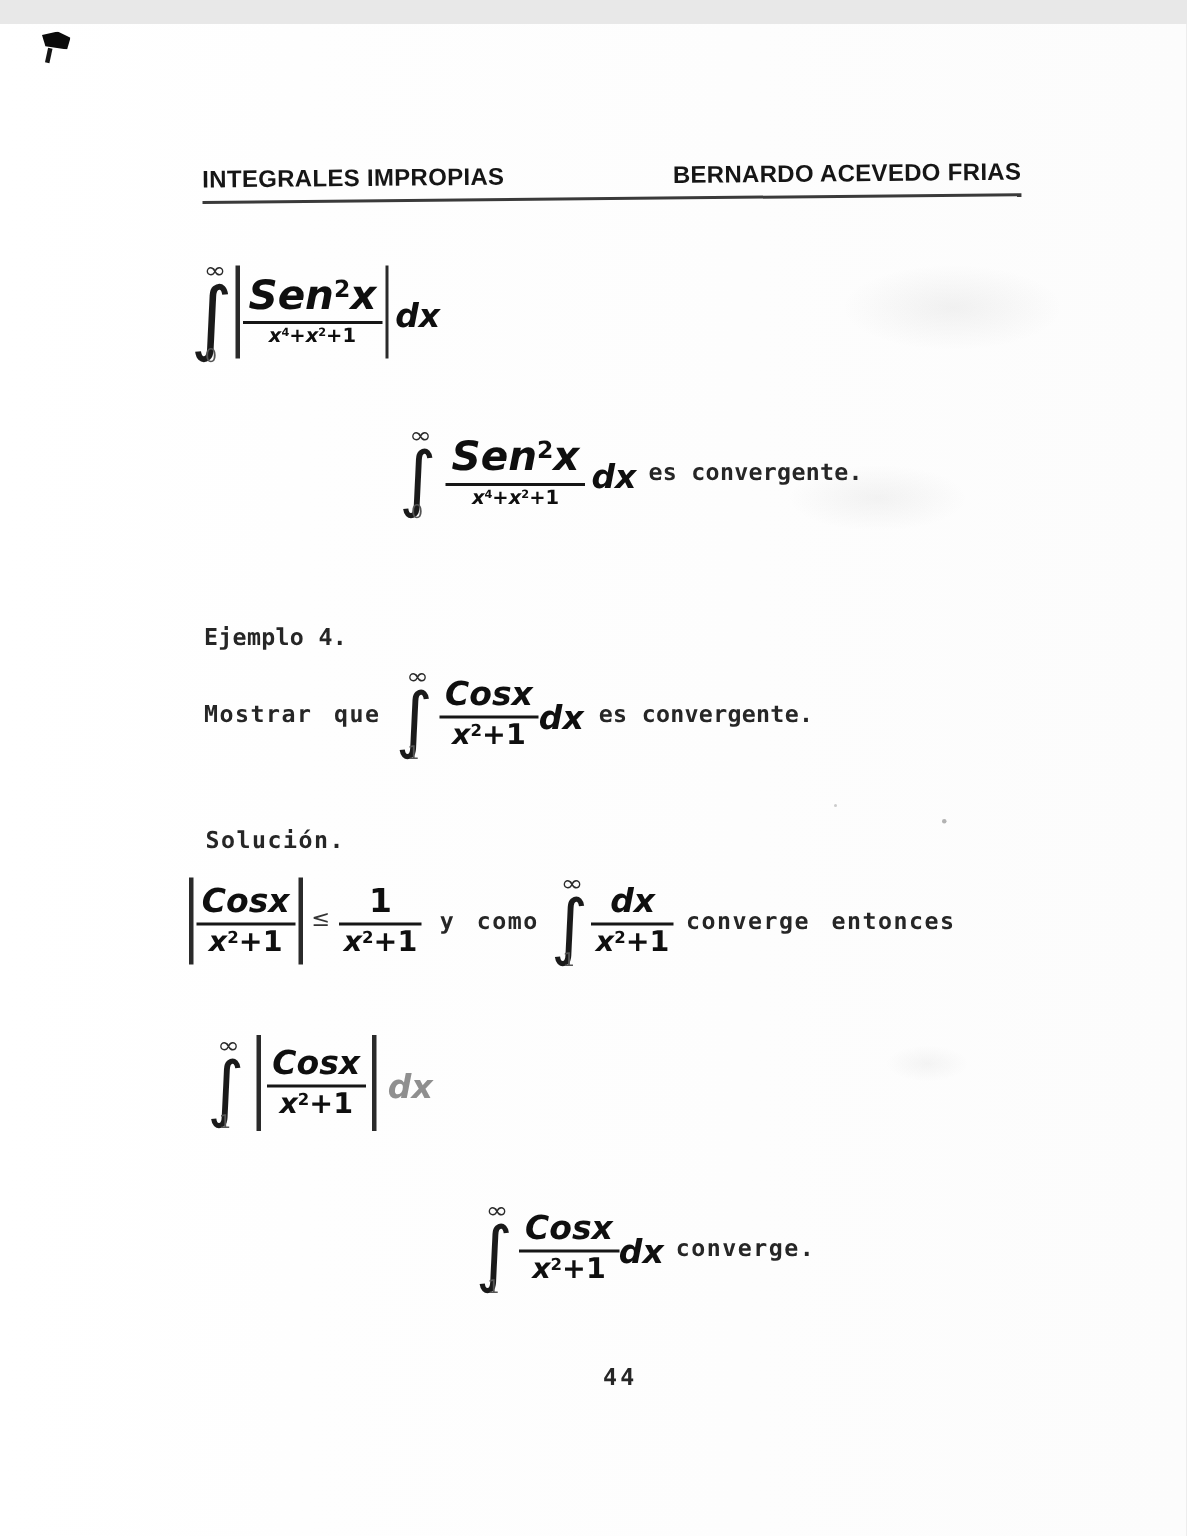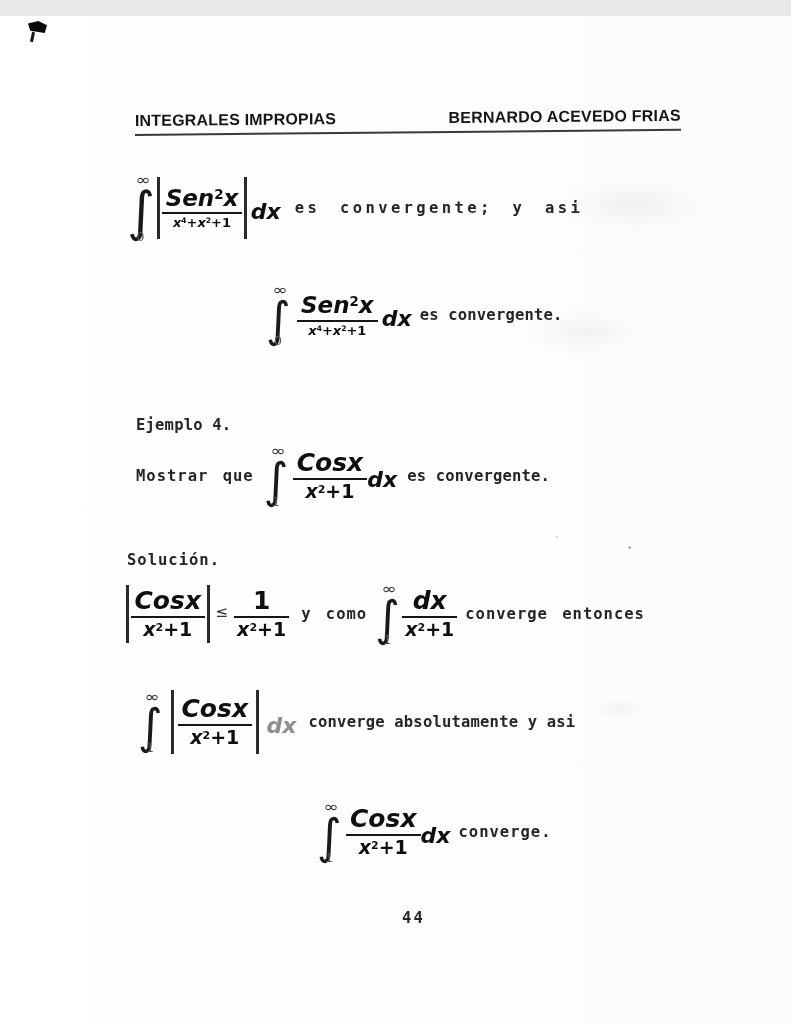--- a/index.html
+++ b/index.html
@@ -27,23 +27,23 @@
   }
   
   .math{font-family:"DejaVu Sans",sans-serif;font-style:italic;font-weight:700;color:#0f0f0f;}
   .math sup{font-size:0.58em;font-style:normal;font-weight:700;vertical-align:0.5em;}
   .r{font-style:normal;}
   .row{position:absolute;display:flex;align-items:center;}
   .frac{display:inline-flex;flex-direction:column;align-items:center;}
   .frac .num{padding:0 4px 2px;line-height:1.05;}
   .frac .fbar{align-self:stretch;height:0;border-top:2.5px solid #161616;}
   .frac .den{padding:2px 3px 0;line-height:1.05;}
-  .frac-lg .num{font-size:23px;}
+  .frac-lg .num{font-size:27px;}
   .frac-lg .den{font-size:13px;}
-  .frac-md .num{font-size:25px;}
+  .frac-md .num{font-size:22px;}
   .frac-md .den{font-size:19px;}
   .dx{font-size:22px;transform:translateY(3px);}
   .dx-gray{color:#8f8f8f;}
   .vbar{width:2.5px;background:#2a2a2a;display:inline-block;}
   .h58{height:58px;}.h62{height:62px;}.h64{height:64px;}
   .intgrp{display:inline-flex;flex-direction:column;align-items:center;line-height:1;}
   .lim{font-family:"DejaVu Sans",sans-serif;font-style:normal;}
   .lim-top{font-size:15px;color:#2b2b2b;transform:scaleX(1.2);margin-bottom:-1px;margin-left:4px;}
   .lim-bot{font-size:12.5px;color:#555;margin-top:-6px;margin-left:-1px;}
   .intsign{font-family:"DejaVu Sans",sans-serif;font-size:48px;line-height:0.92;color:#1a1a1a;}
@@ -60,21 +60,21 @@
   #ghost2{left:520px;top:292px;width:130px;height:48px;background:radial-gradient(ellipse,rgba(100,100,100,0.07),transparent 65%);}
   #ghost3{left:588px;top:680px;width:60px;height:26px;background:radial-gradient(ellipse,rgba(100,100,100,0.06),transparent 65%);}
   .dot{position:absolute;border-radius:50%;}
   #dot1{left:628px;top:530px;width:3px;height:3px;background:rgba(40,40,40,0.35);}
   #dot2{left:556px;top:520px;width:2px;height:2px;background:rgba(60,60,60,0.25);}
   
   #f1{left:127px;top:157px;}
   #f2{left:266px;top:267px;}
   #ejemplo{position:absolute;left:136px;top:400px;}
   #f3{left:136px;top:428px;}
-  #solucion{position:absolute;left:127px;top:535px;}
+  #solucion{position:absolute;left:137px;top:535px;}
   #f4{left:126px;top:566px;}
   #f5{left:138px;top:674px;}
   #f6{left:317px;top:784px;}
   #pageno{position:absolute;left:402px;top:893px;letter-spacing:2.2px;text-align:center;}
 </style>
 </head>
 <body>
 
 <div class="page">
 
@@ -98,21 +98,20 @@
       <span class="lim lim-bot">0</span>
     </span>
     <span class="vbar h62 ml2"></span>
     <span class="frac frac-lg ml2">
       <span class="num math"><span>Sen</span><sup>2</sup><span>x</span></span>
       <span class="fbar"></span>
       <span class="den math"><span>x</span><sup>4</sup><span class="r">+</span><span>x</span><sup>2</sup><span class="r">+1</span></span>
     </span>
     <span class="vbar h62 ml2"></span>
     <span class="dx math ml4">dx</span>
-    <span class="tw lsw ml14">es convergente; y asi</span>
   </div>
 
   <div class="row" id="f2">
     <span class="intgrp">
       <span class="lim lim-top">∞</span>
       <span class="intsign">∫</span>
       <span class="lim lim-bot">0</span>
     </span>
     <span class="frac frac-lg ml6">
       <span class="num math"><span>Sen</span><sup>2</sup><span>x</span></span>
@@ -178,21 +177,20 @@
       <span class="lim lim-bot">1</span>
     </span>
     <span class="vbar h64 ml8"></span>
     <span class="frac frac-md ml4">
       <span class="num math">Cosx</span>
       <span class="fbar"></span>
       <span class="den math"><span>x</span><sup>2</sup><span class="r">+1</span></span>
     </span>
     <span class="vbar h64 ml4"></span>
     <span class="dx math dx-gray ml8">dx</span>
-    <span class="tw ls0 ml12">converge absolutamente y asi</span>
   </div>
 
   <div class="row" id="f6">
     <span class="intgrp">
       <span class="lim lim-top">∞</span>
       <span class="intsign">∫</span>
       <span class="lim lim-bot">1</span>
     </span>
     <span class="frac frac-md ml4">
       <span class="num math">Cosx</span>

